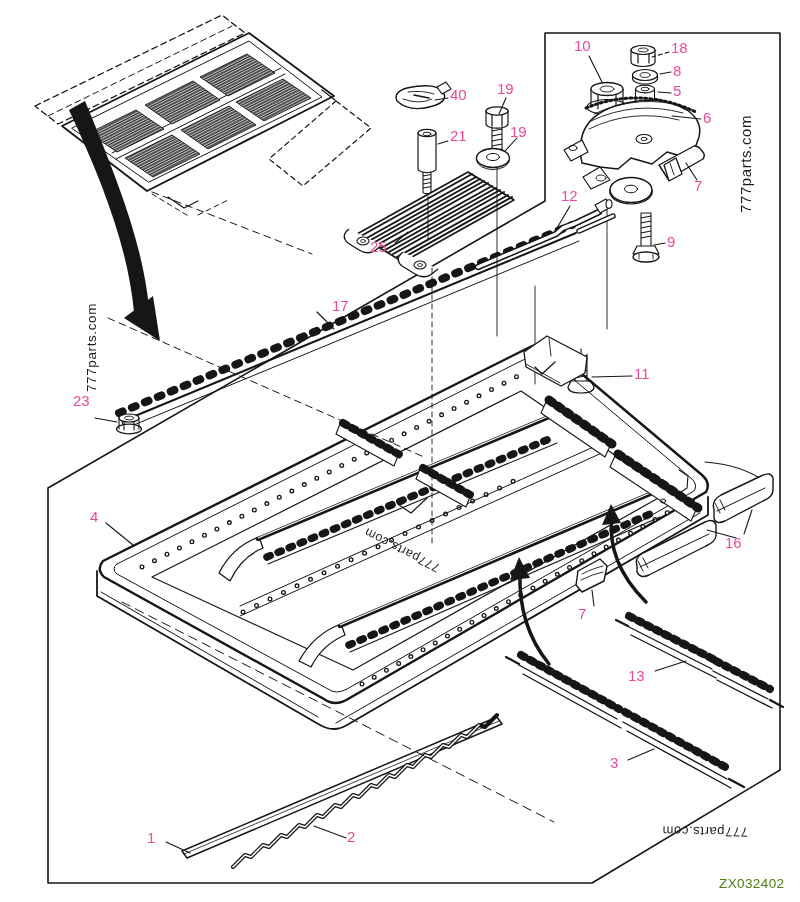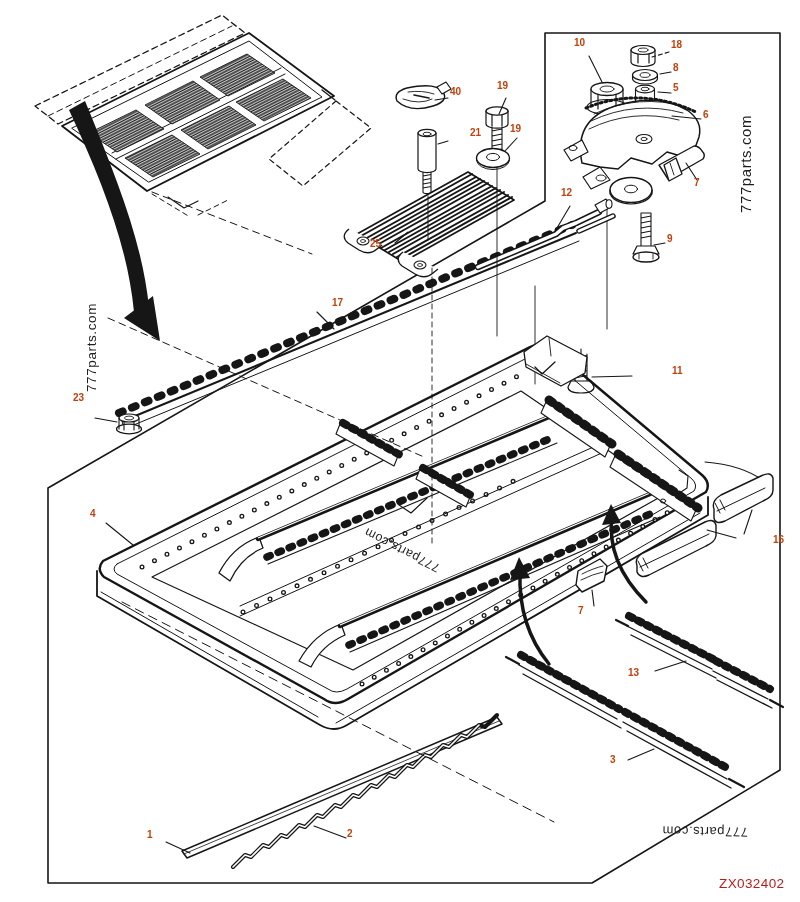--- a/index.html
+++ b/index.html
@@ -5,32 +5,32 @@
   html,body { margin:0; padding:0; background:#ffffff; }
   .stage {
     position:relative; width:800px; height:902px; background:#fff;
     font-family:"Liberation Sans", sans-serif; overflow:hidden;
   }
   .stage svg { position:absolute; left:0; top:0; }
   svg .ln  { stroke:#161616; fill:none; stroke-linecap:round; stroke-linejoin:round; }
   svg .fw  { stroke:#161616; fill:#ffffff; stroke-linejoin:round; }
   svg .fb  { fill:#161616; stroke:none; }
   .part-num {
-    position:absolute; color:#c2410c; font-size:10px; font-weight:bold;
+    position:absolute; color:#ec4899; font-size:15px; font-weight:normal;
     line-height:1; white-space:nowrap;
   }
   .wm {
     position:absolute; color:#1d1d1d; font-size:13px; letter-spacing:0.6px;
     white-space:nowrap;
   }
   .wm-left   { left:84px;  top:392px; transform:rotate(-90deg); transform-origin:0 0; font-size:13.5px; }
   .wm-box    { left:737px; top:213px; transform:rotate(-90deg); transform-origin:0 0; font-size:15px; }
   .wm-mid    { left:352px; top:543px; width:100px; text-align:center; transform:rotate(207deg); font-size:12.5px; }
   .wm-bottom { left:655px; top:824px; width:100px; text-align:center; transform:rotate(181deg); font-size:13px; }
-  .code-tag  { position:absolute; left:719px; top:876px; color:#b91c1c; font-size:13.5px; letter-spacing:0.4px; }
+  .code-tag  { position:absolute; left:719px; top:876px; color:#4d7c0f; font-size:13.5px; letter-spacing:0.4px; }
 </style>
 </head>
 <body>
 
 <div class="stage">
 
 <svg width="800" height="902" viewBox="0 0 800 902">
   <defs>
     <pattern id="mesh" width="5" height="5" patternUnits="userSpaceOnUse" patternTransform="rotate(-27)">
       <rect width="5" height="5" fill="#fff"></rect>
@@ -280,31 +280,31 @@
       <span class="part-num" style="left: 147px; top: 830px;">1</span>
       <span class="part-num" style="left: 347px; top: 829px;">2</span>
       <span class="part-num" style="left: 610px; top: 755px;">3</span>
       <span class="part-num" style="left: 90px; top: 509px;">4</span>
       <span class="part-num" style="left: 673px; top: 83px;">5</span>
       <span class="part-num" style="left: 703px; top: 110px;">6</span>
       <span class="part-num" style="left: 694px; top: 178px;">7</span>
       <span class="part-num" style="left: 673px; top: 63px;">8</span>
       <span class="part-num" style="left: 667px; top: 234px;">9</span>
       <span class="part-num" style="left: 574px; top: 38px;">10</span>
-      <span class="part-num" style="left: 634px; top: 366px; margin-left: 38px;">11</span>
+      <span class="part-num" style="left: 634px; top: 366px;">11</span>
       <span class="part-num" style="left: 561px; top: 188px;">12</span>
       <span class="part-num" style="left: 628px; top: 668px;">13</span>
       <span class="part-num" style="left: 578px; top: 606px;">7</span>
       <span class="part-num" style="left: 671px; top: 40px;">18</span>
-      <span class="part-num" style="left: 725px; top: 535px; margin-left: 48px;">16</span>
+      <span class="part-num" style="left: 725px; top: 535px;">16</span>
       <span class="part-num" style="left: 292px; top: 298px; margin-left: 40px;">17</span>
       <span class="part-num" style="left: 497px; top: 81px;">19</span>
       <span class="part-num" style="left: 510px; top: 124px;">19</span>
       <span class="part-num" style="left: 450px; top: 87px;">40</span>
-      <span class="part-num" style="left: 450px; top: 128px; margin-left: 20px;">21</span>
+      <span class="part-num" style="left: 450px; top: 128px;">21</span>
       <span class="part-num" style="left: 370px; top: 239px;">25</span>
       <span class="part-num" style="left: 73px; top: 393px;">23</span>
     </div>
 
   <div class="wm wm-left">777parts.com</div>
   <div class="wm wm-box">777parts.com</div>
   <div class="wm wm-mid">777parts.com</div>
   <div class="wm wm-bottom">777parts.com</div>
 
   <div class="code-tag">ZX032402</div>

